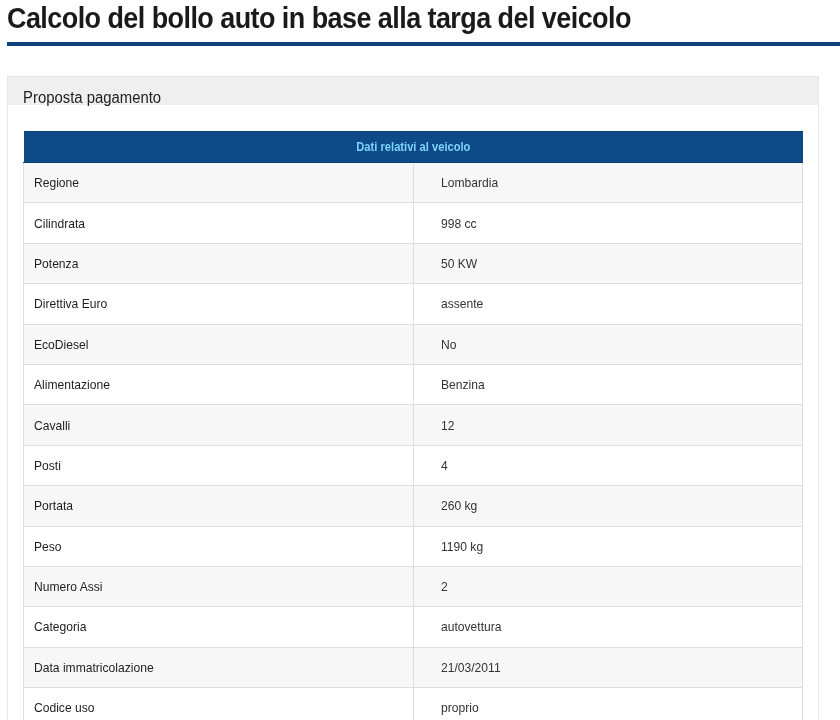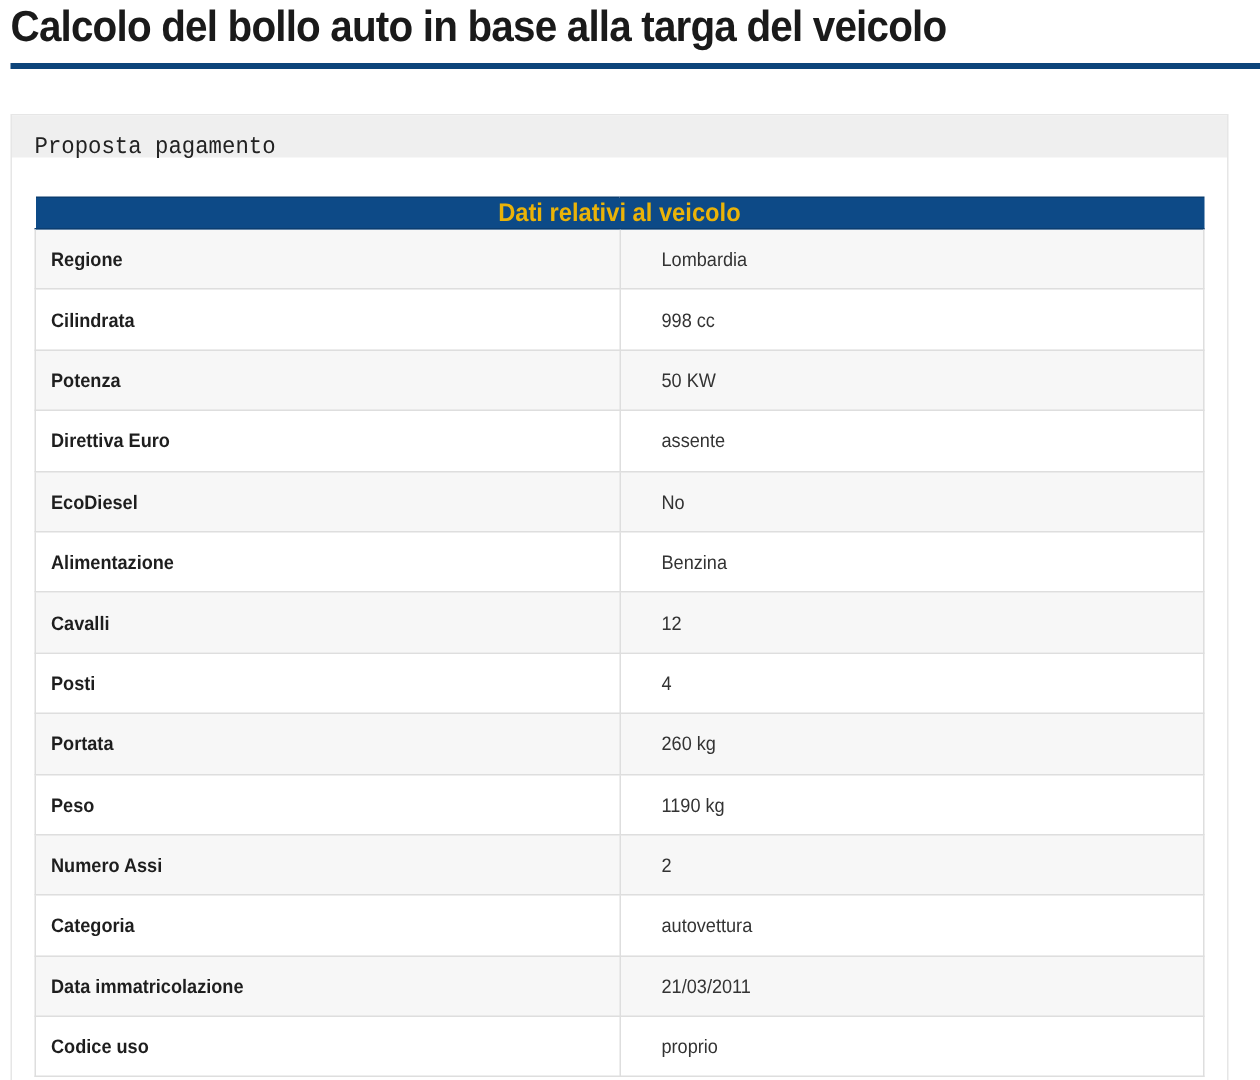--- a/index.html
+++ b/index.html
@@ -29,54 +29,53 @@
       width: 812px; height: 660px;
       background: #ffffff;
       border: 1px solid #e6e6e6;
     }
     .panel-header {
       height: 28px;
       background: #efefef;
       padding-left: 15px;
       font-size: 16px; line-height: 42px;
       color: #222;
-      font-family: Liberation Mono, monospace;
     }
     .panel-header span {
       display: inline-block;
       transform: scaleX(0.93);
       transform-origin: left center;
     }
     .vehicle-table {
       position: absolute; left: 15px; top: 54px;
       width: 780px;
       border-collapse: collapse;
       table-layout: fixed;
     }
     .vehicle-table th {
       background: #0d4a87;
-      color: #eab308;
-      font-size: 17px;
+      color: #7dd3fc;
+      font-size: 12px;
       font-weight: bold;
-      height: 21px;
+      height: 31px;
       text-align: center;
       border-top: 1px solid #0a3d70;
       border-bottom: 1px solid #0a3d70;
     }
     .vehicle-table td {
       height: 40.4px;
       font-size: 13px;
       padding-left: 10px;
       border: 1px solid #dedede;
       vertical-align: middle;
       white-space: nowrap;
     }
     .vehicle-table tr:nth-child(odd) td { background: #f7f7f7; }
     .vehicle-table tr:nth-child(even) td { background: #ffffff; }
-    .vehicle-table td.label { font-weight: bold; color: #1e1e1e; width: 485px; }
+    .vehicle-table td.label { font-weight: normal; color: #1e1e1e; width: 485px; }
     .vehicle-table td.value { color: #333; padding-left: 27px; }
     .cond { display: inline-block; transform: scaleX(0.93); transform-origin: left center; }
   </style>
 </head>
 <body>
 
 <h1 class="page-title">Calcolo del bollo auto in base alla targa del veicolo</h1>
 <div class="title-rule"></div>
 
 <section class="panel">

